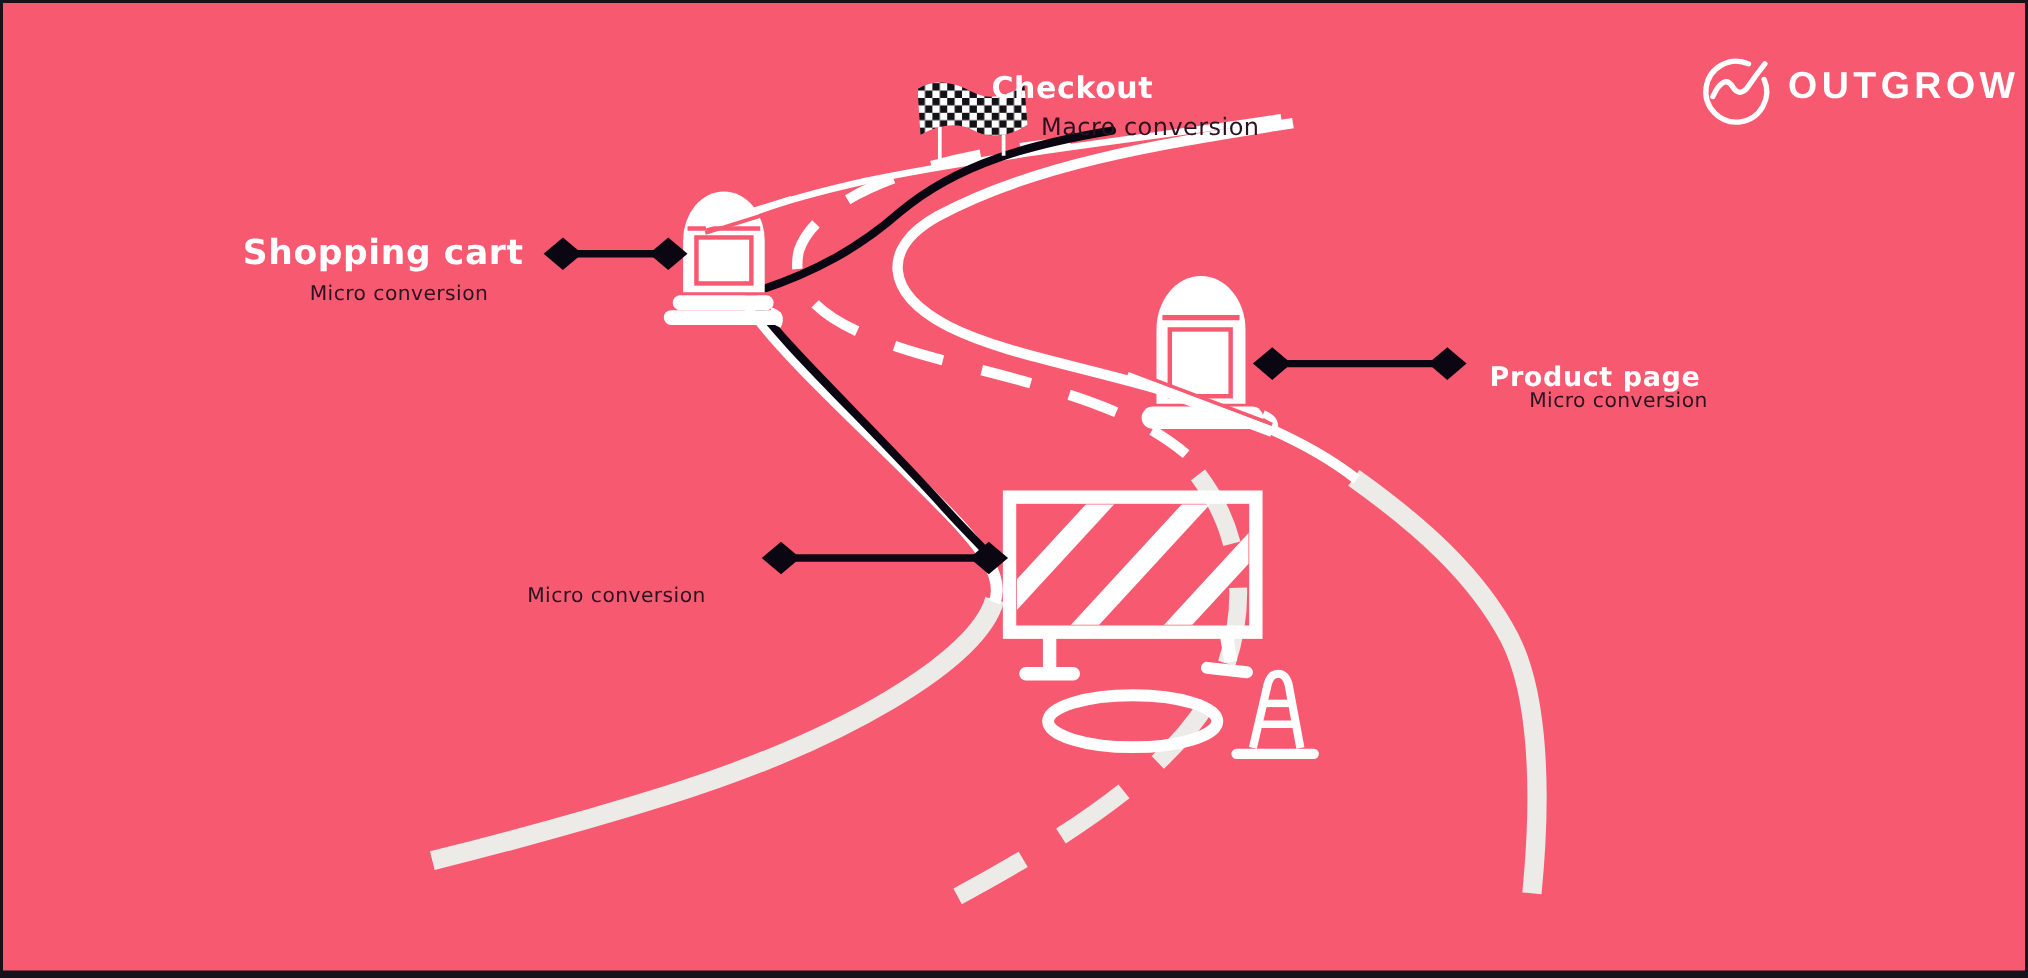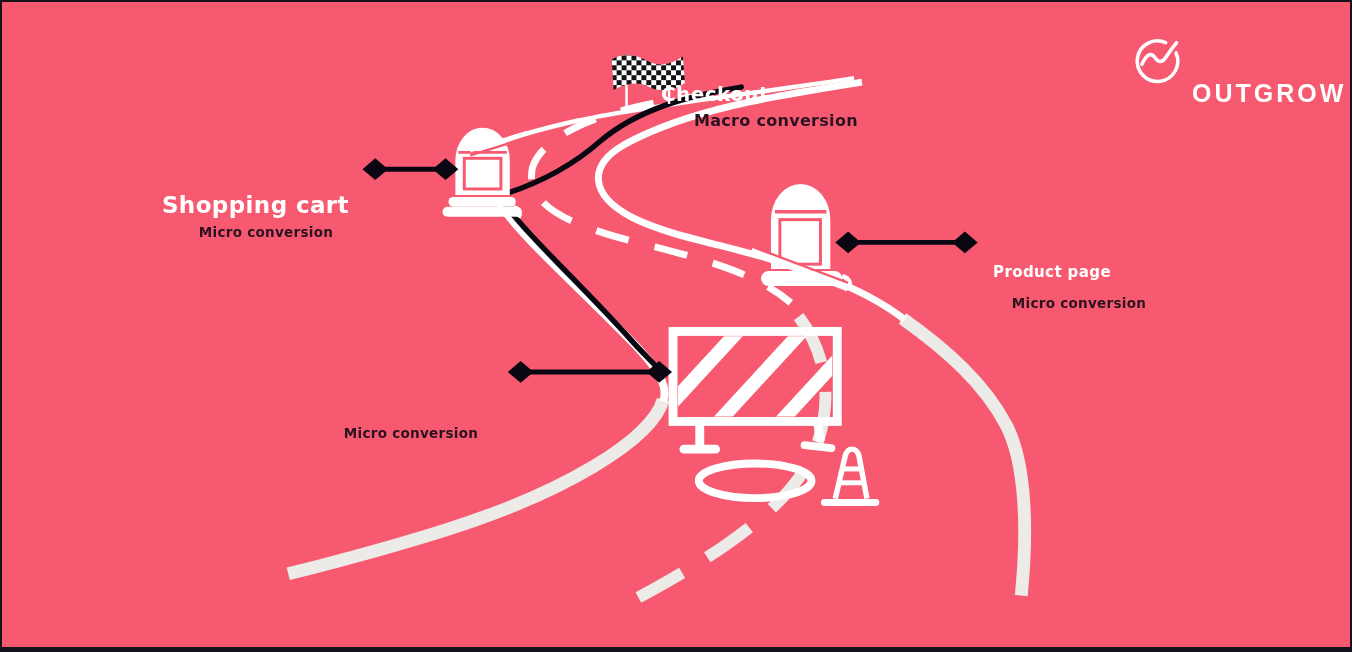--- a/index.html
+++ b/index.html
@@ -7,28 +7,28 @@
     position:relative;
     width:1352px;height:652px;
     box-sizing:border-box;
     background:#F75A70;
     border:2px solid #16121c;
     border-bottom:5px solid #16121c;
     overflow:hidden;
     font-family:"DejaVu Sans",sans-serif;
   }
   svg.art{position:absolute;left:0;top:0;width:100%;height:100%;}
-  .t{position:absolute;line-height:1.1;white-space:nowrap;margin-top:36px;}
+  .t{position:absolute;line-height:1.1;white-space:nowrap;}
   .title{color:#ffffff;font-weight:800;letter-spacing:.4px;}
-  .sub{color:#2A1220;font-weight:700;font-size:13.5px;letter-spacing:.3px;}
+  .sub{color:#2A1220;font-weight:400;font-size:13.5px;letter-spacing:.3px;}
   .checkout-title{left:659px;top:45px;font-size:20px;}
   .checkout-sub{left:692px;top:74px;font-size:16px;}
   .cart-title{left:147px;top:155px;width:200px;text-align:right;font-size:23px;}
   .cart-sub{left:164px;top:187px;width:200px;text-align:center;}
-  .product-title{left:991px;top:226px;font-size:15px;}
+  .product-title{left:991px;top:240px;font-size:18px;}
   .product-sub{left:977px;top:258px;width:200px;text-align:center;}
   .broken-title{left:323px;top:357px;font-size:24px;}
   .broken-sub{left:309px;top:388px;width:200px;text-align:center;}
   .brand{left:1190px;top:42px;color:#fff;font-family:"Liberation Sans",sans-serif;
          font-weight:700;font-size:25px;letter-spacing:3px;text-align:center;}
 </style>
 </head>
 <body>
 
 <div class="canvas">

